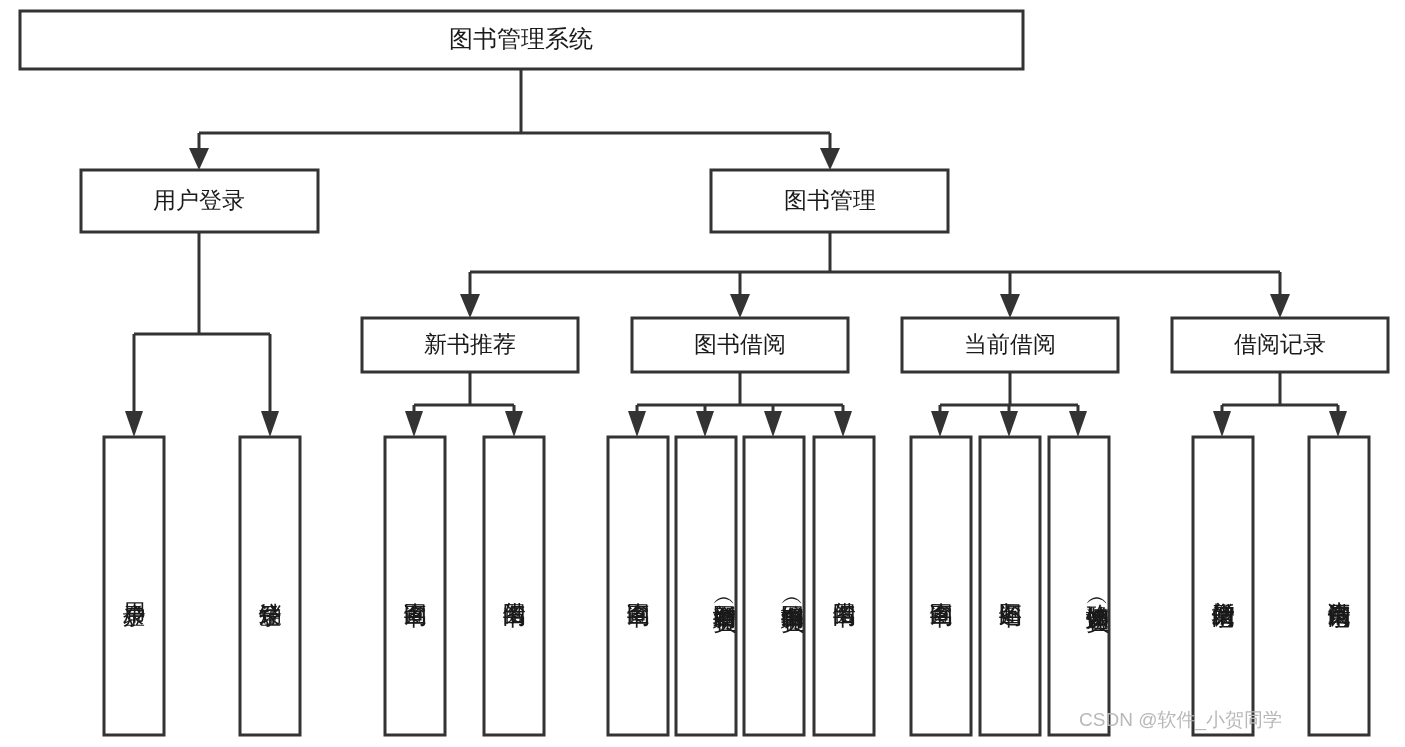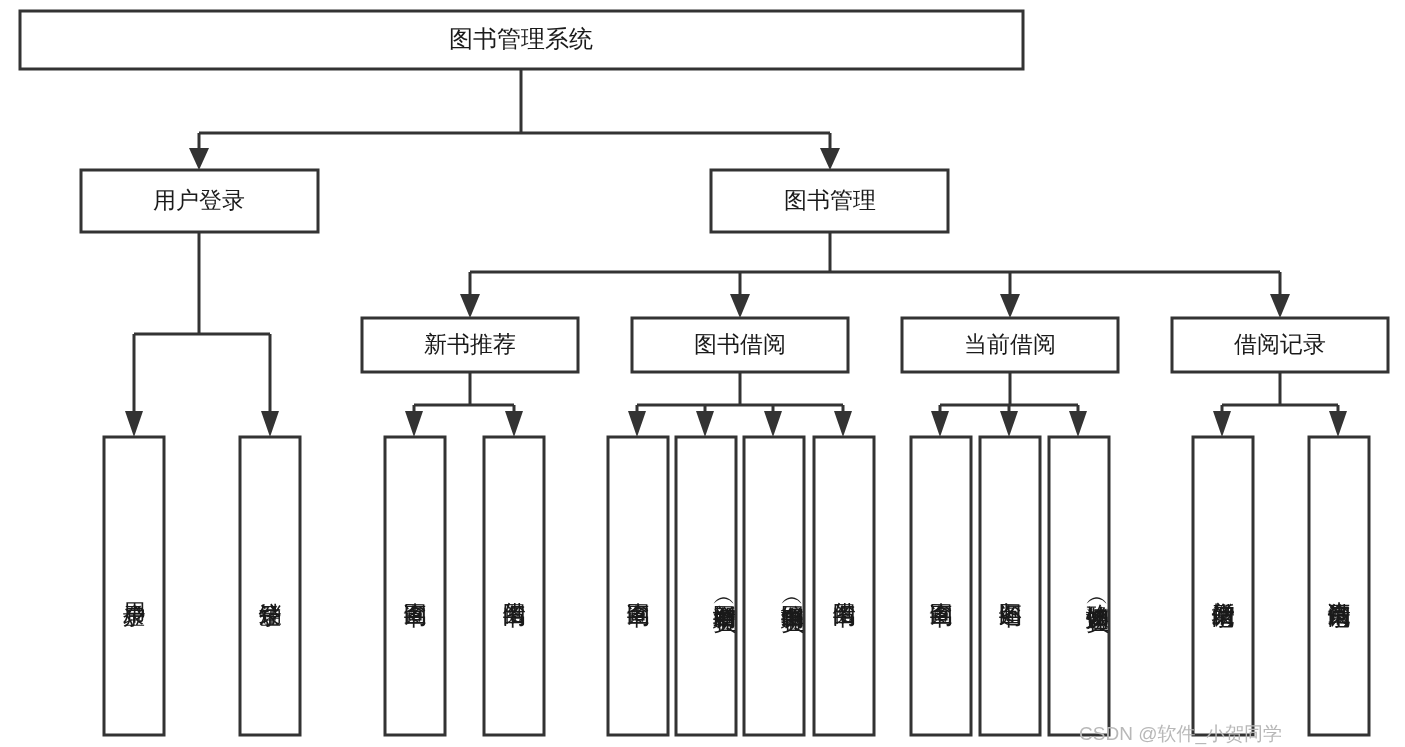--- a/index.html
+++ b/index.html
@@ -65,21 +65,21 @@
     color: #1a1a1a;
     letter-spacing: 1px;
     text-align: center;
     white-space: nowrap;
     pointer-events: none;
     user-select: none;
   }
   .watermark {
     position: absolute;
     right: 10px;
-    bottom: 0;
+    bottom: 14px;
     font-family: "Liberation Sans", "DejaVu Sans", sans-serif;
     font-size: 19px;
     color: #b8b8b8;
     white-space: nowrap;
     user-select: none;
   }
 </style>
 </head>
 <body>
 

